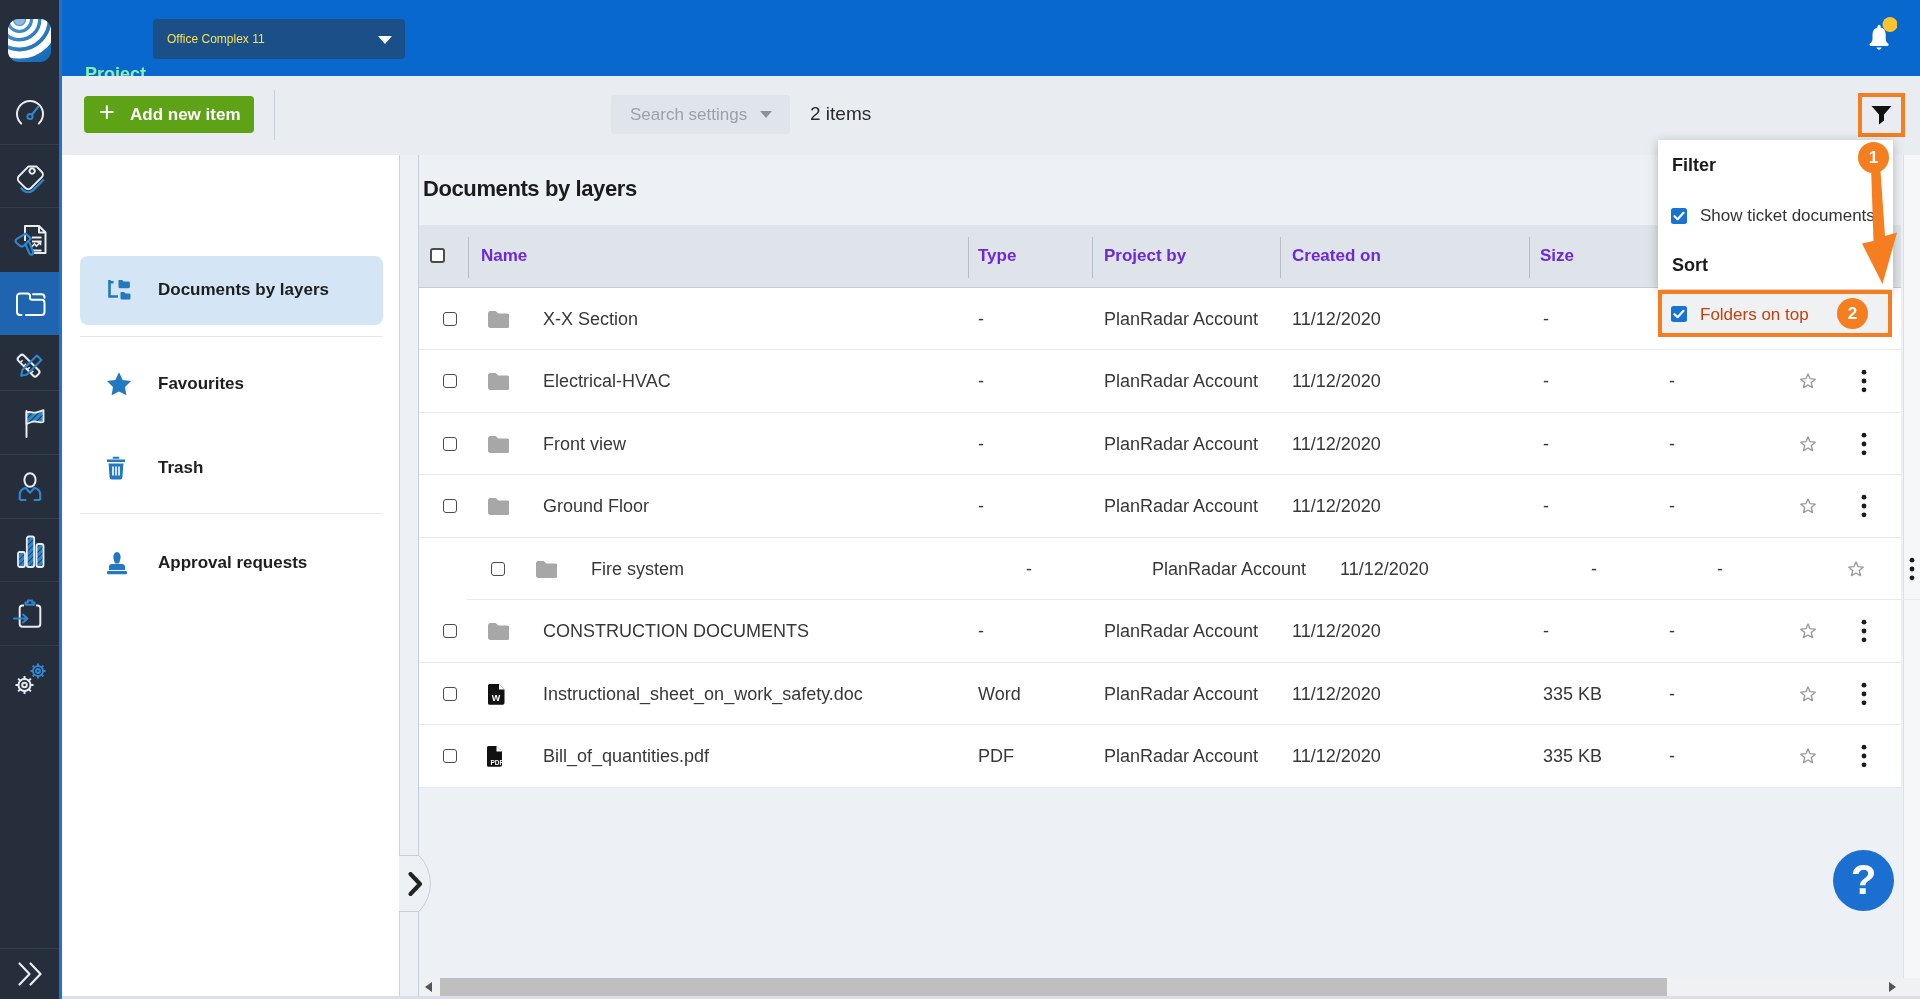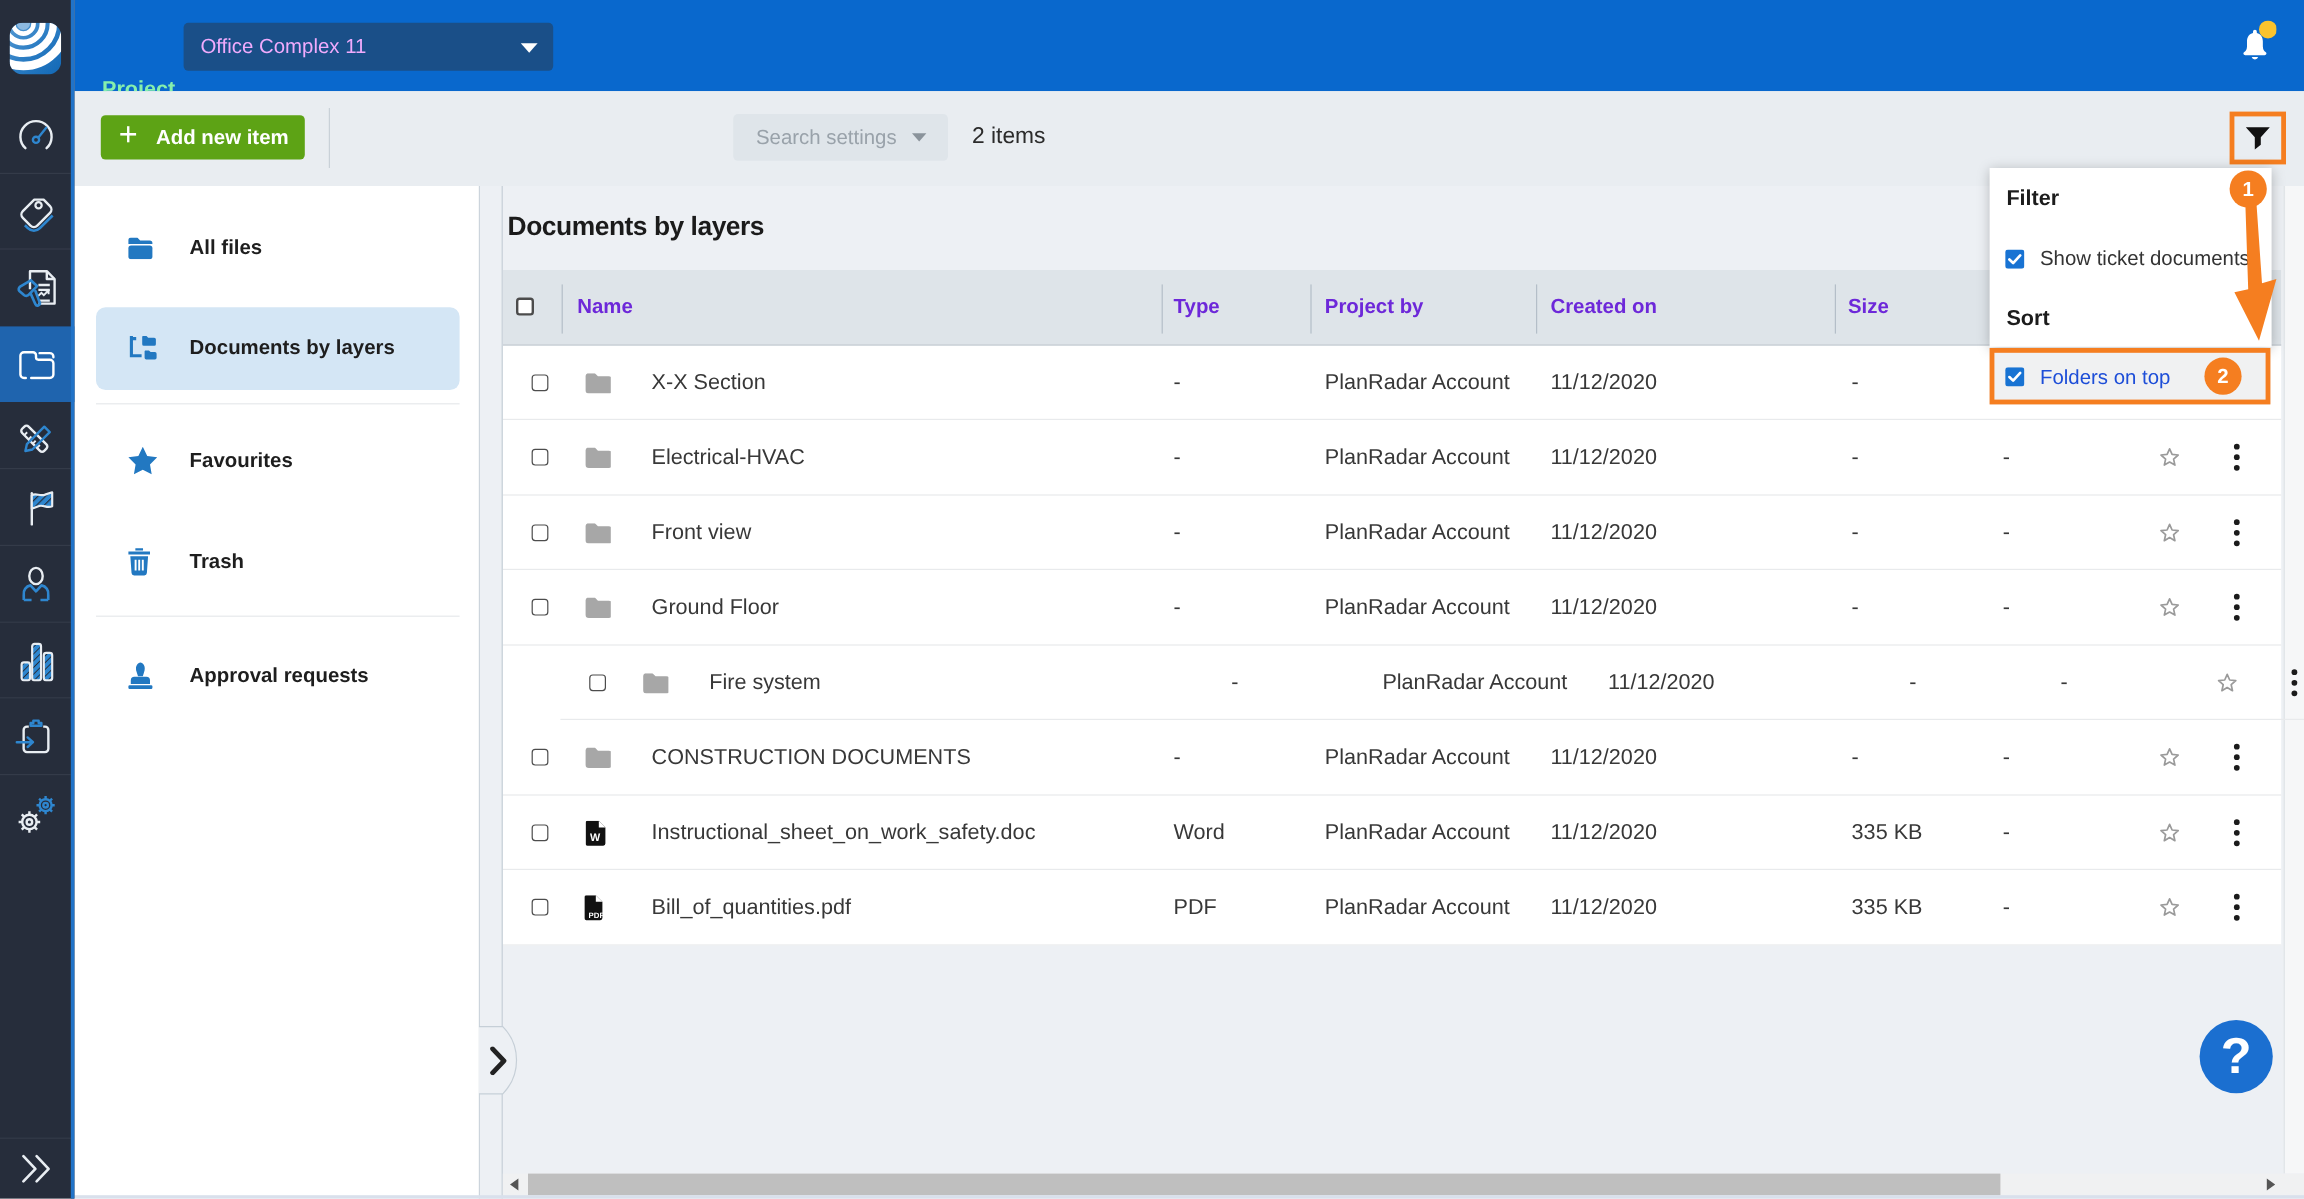--- a/index.html
+++ b/index.html
@@ -11,21 +11,21 @@
 #sidebar { left:0; top:0; width:62px; height:999px; background:#262d3b; z-index:30; }
 #sidebar .stripe { position:absolute; right:0; top:0; width:3px; height:999px; background:#2173c8; z-index:5; }
 .navcell { position:absolute; left:0; width:59px; height:63px; }
 .navcell svg { position:absolute; left:50%; top:50%; transform:translate(-50%,-50%); }
 .navsel { background:#1f64ae; width:62px; }
 .navdiv { position:absolute; left:0; width:59px; height:1px; background:#343b49; }
 
 
 #topbar { left:62px; top:0; width:1858px; height:76px; background:#0968cd; z-index:10; }
 #topbar .plabel { position:absolute; left:23px; top:28px; color:#86efac; font-size:18px; font-weight:bold;margin-top:36px; }
-#topbar .pdrop { position:absolute; left:91px; top:19px; width:308px; height:40px; background:#1a4f88; border-radius:4px; color:#f0abfc; font-size:17px; line-height:40px; padding-left:14px; }
+#topbar .pdrop { position:absolute; left:91px; top:19px; width:252px; height:40px; background:#1a4f88; border-radius:4px; color:#fde047; font-size:12px; line-height:40px; padding-left:14px; }
 #topbar .pdrop .caret { position:absolute; right:13px; top:17px; width:0; height:0; border-left:7px solid transparent; border-right:7px solid transparent; border-top:8px solid #fff; }
 
 
 #toolbar { left:62px; top:76px; width:1858px; height:79px; background:#e9edf1; z-index:10; }
 .btn-add { position:absolute; left:22px; top:20px; width:170px; height:37px; background:#5da315; border-radius:4px; color:#fff; font-size:17px; font-weight:bold; text-align:center; line-height:37px; }
 .tb-div { position:absolute; left:212px; top:14px; width:1px; height:50px; background:#c9d1d8; }
 .searchbox { position:absolute; left:247px; top:19px; width:282px; height:39px; background:#fff; border:1px solid #c9cfd6; border-radius:4px; }
 .searchbox .ph { position:absolute; left:40px; top:8px; color:#8d959d; font-size:17px; }
 .ssettings { position:absolute; left:549px; top:19px; width:179px; height:39px; background:#dfe5ea; border-radius:4px; color:#99a2aa; font-size:17px; line-height:39px; padding-left:19px; }
 .ssettings .caret { position:absolute; right:18px; top:16px; width:0; height:0; border-left:6px solid transparent; border-right:6px solid transparent; border-top:7px solid #8a939b; }
@@ -252,27 +252,20 @@
   <div class="abs" id="vscroll"></div>
   <div class="abs" id="hscroll">
     <div style="position:absolute;left:6px;top:4px;width:0;height:0;border-top:5px solid transparent;border-bottom:5px solid transparent;border-right:7px solid #555;"></div>
     <div id="hthumb"></div>
     <div style="position:absolute;right:24px;top:4px;width:0;height:0;border-top:5px solid transparent;border-bottom:5px solid transparent;border-left:7px solid #555;"></div>
   </div>
   <div class="abs" id="bottomline"></div>
 
   <div class="abs" id="leftpanel">
     <div class="menusel"></div>
-    <div class="menuitem" style="top:28px;">
-      <svg width="22" height="18" viewBox="0 0 22 18">
-        <path d="M1 2.2 A2.2 2.2 0 0 1 3.2 0 h5.2 l2.4 2.4 h8 A2.2 2.2 0 0 1 21 4.6 V5.4 H1 Z" fill="#2278c1"></path>
-        <rect x="1" y="6.6" width="20" height="11.4" rx="2.2" fill="#2278c1"></rect>
-      </svg>
-      <div class="mtext">All files</div>
-    </div>
     <div class="menuitem" style="top:111px;">
       <svg width="25" height="22" viewBox="0 0 25 22">
         <path d="M3.5 1 V17.5 H12" stroke="#2278c1" stroke-width="2.6" fill="none"></path>
         <path d="M3.5 3.2 H7.5" stroke="#2278c1" stroke-width="2.6"></path>
         <path d="M12.5 1 h3.6 l1.4 1.4 h5 a1.4 1.4 0 0 1 1.4 1.4 v4 a1.4 1.4 0 0 1 -1.4 1.4 h-8.6 a1.4 1.4 0 0 1 -1.4 -1.4 v-5.4 a1.4 1.4 0 0 1 .4 -1.4 z" fill="#2278c1"></path>
         <path d="M14.5 13 h3.6 l1.4 1.4 h3.6 a1.4 1.4 0 0 1 1.4 1.4 v3.4 a1.4 1.4 0 0 1 -1.4 1.4 h-7.2 a1.4 1.4 0 0 1 -1.4 -1.4 v-4.8 a1.4 1.4 0 0 1 .4 -1.4 z" fill="#2278c1"></path>
       </svg>
       <div class="mtext">Documents by layers</div>
     </div>
     <div class="menudiv" style="top:181px;"></div>
@@ -479,21 +472,21 @@
       <path d="M3.5 8.2 L6.6 11.2 L12.5 4.8" stroke="#fff" stroke-width="2.2" fill="none" stroke-linecap="round" stroke-linejoin="round"></path>
     </svg>
     <div class="plabel2" style="top:66px;">Show ticket documents</div>
     <div class="ptitle" style="top:115px;">Sort</div>
   </div>
   <div class="abs" id="obox">
     <svg style="position:absolute;left:9px;top:12px;" width="16" height="16" viewBox="0 0 16 16">
       <rect x="0" y="0" width="16" height="16" rx="2.5" fill="#1873d3"></rect>
       <path d="M3.5 8.2 L6.6 11.2 L12.5 4.8" stroke="#fff" stroke-width="2.2" fill="none" stroke-linecap="round" stroke-linejoin="round"></path>
     </svg>
-    <div style="position:absolute;left:38px;top:11px;font-size:17px;color:#1d4ed8;">Folders on top</div>
+    <div style="position:absolute;left:38px;top:11px;font-size:17px;color:#c2410c;">Folders on top</div>
   </div>
   <svg class="abs" id="arrow" width="70" height="140" viewBox="0 0 70 140">
     <path d="M31 16 L40 14 L45 86 L57 82.5 L42.5 134 L22 93.5 L33.5 91 Z" fill="#f57e20"></path>
   </svg>
   <div class="badge" style="left:1858px;top:142px;">1</div>
   <div class="badge" style="left:1837px;top:298px;">2</div>
 
   <div class="abs" id="helpbtn">?</div>
 
 </div>

